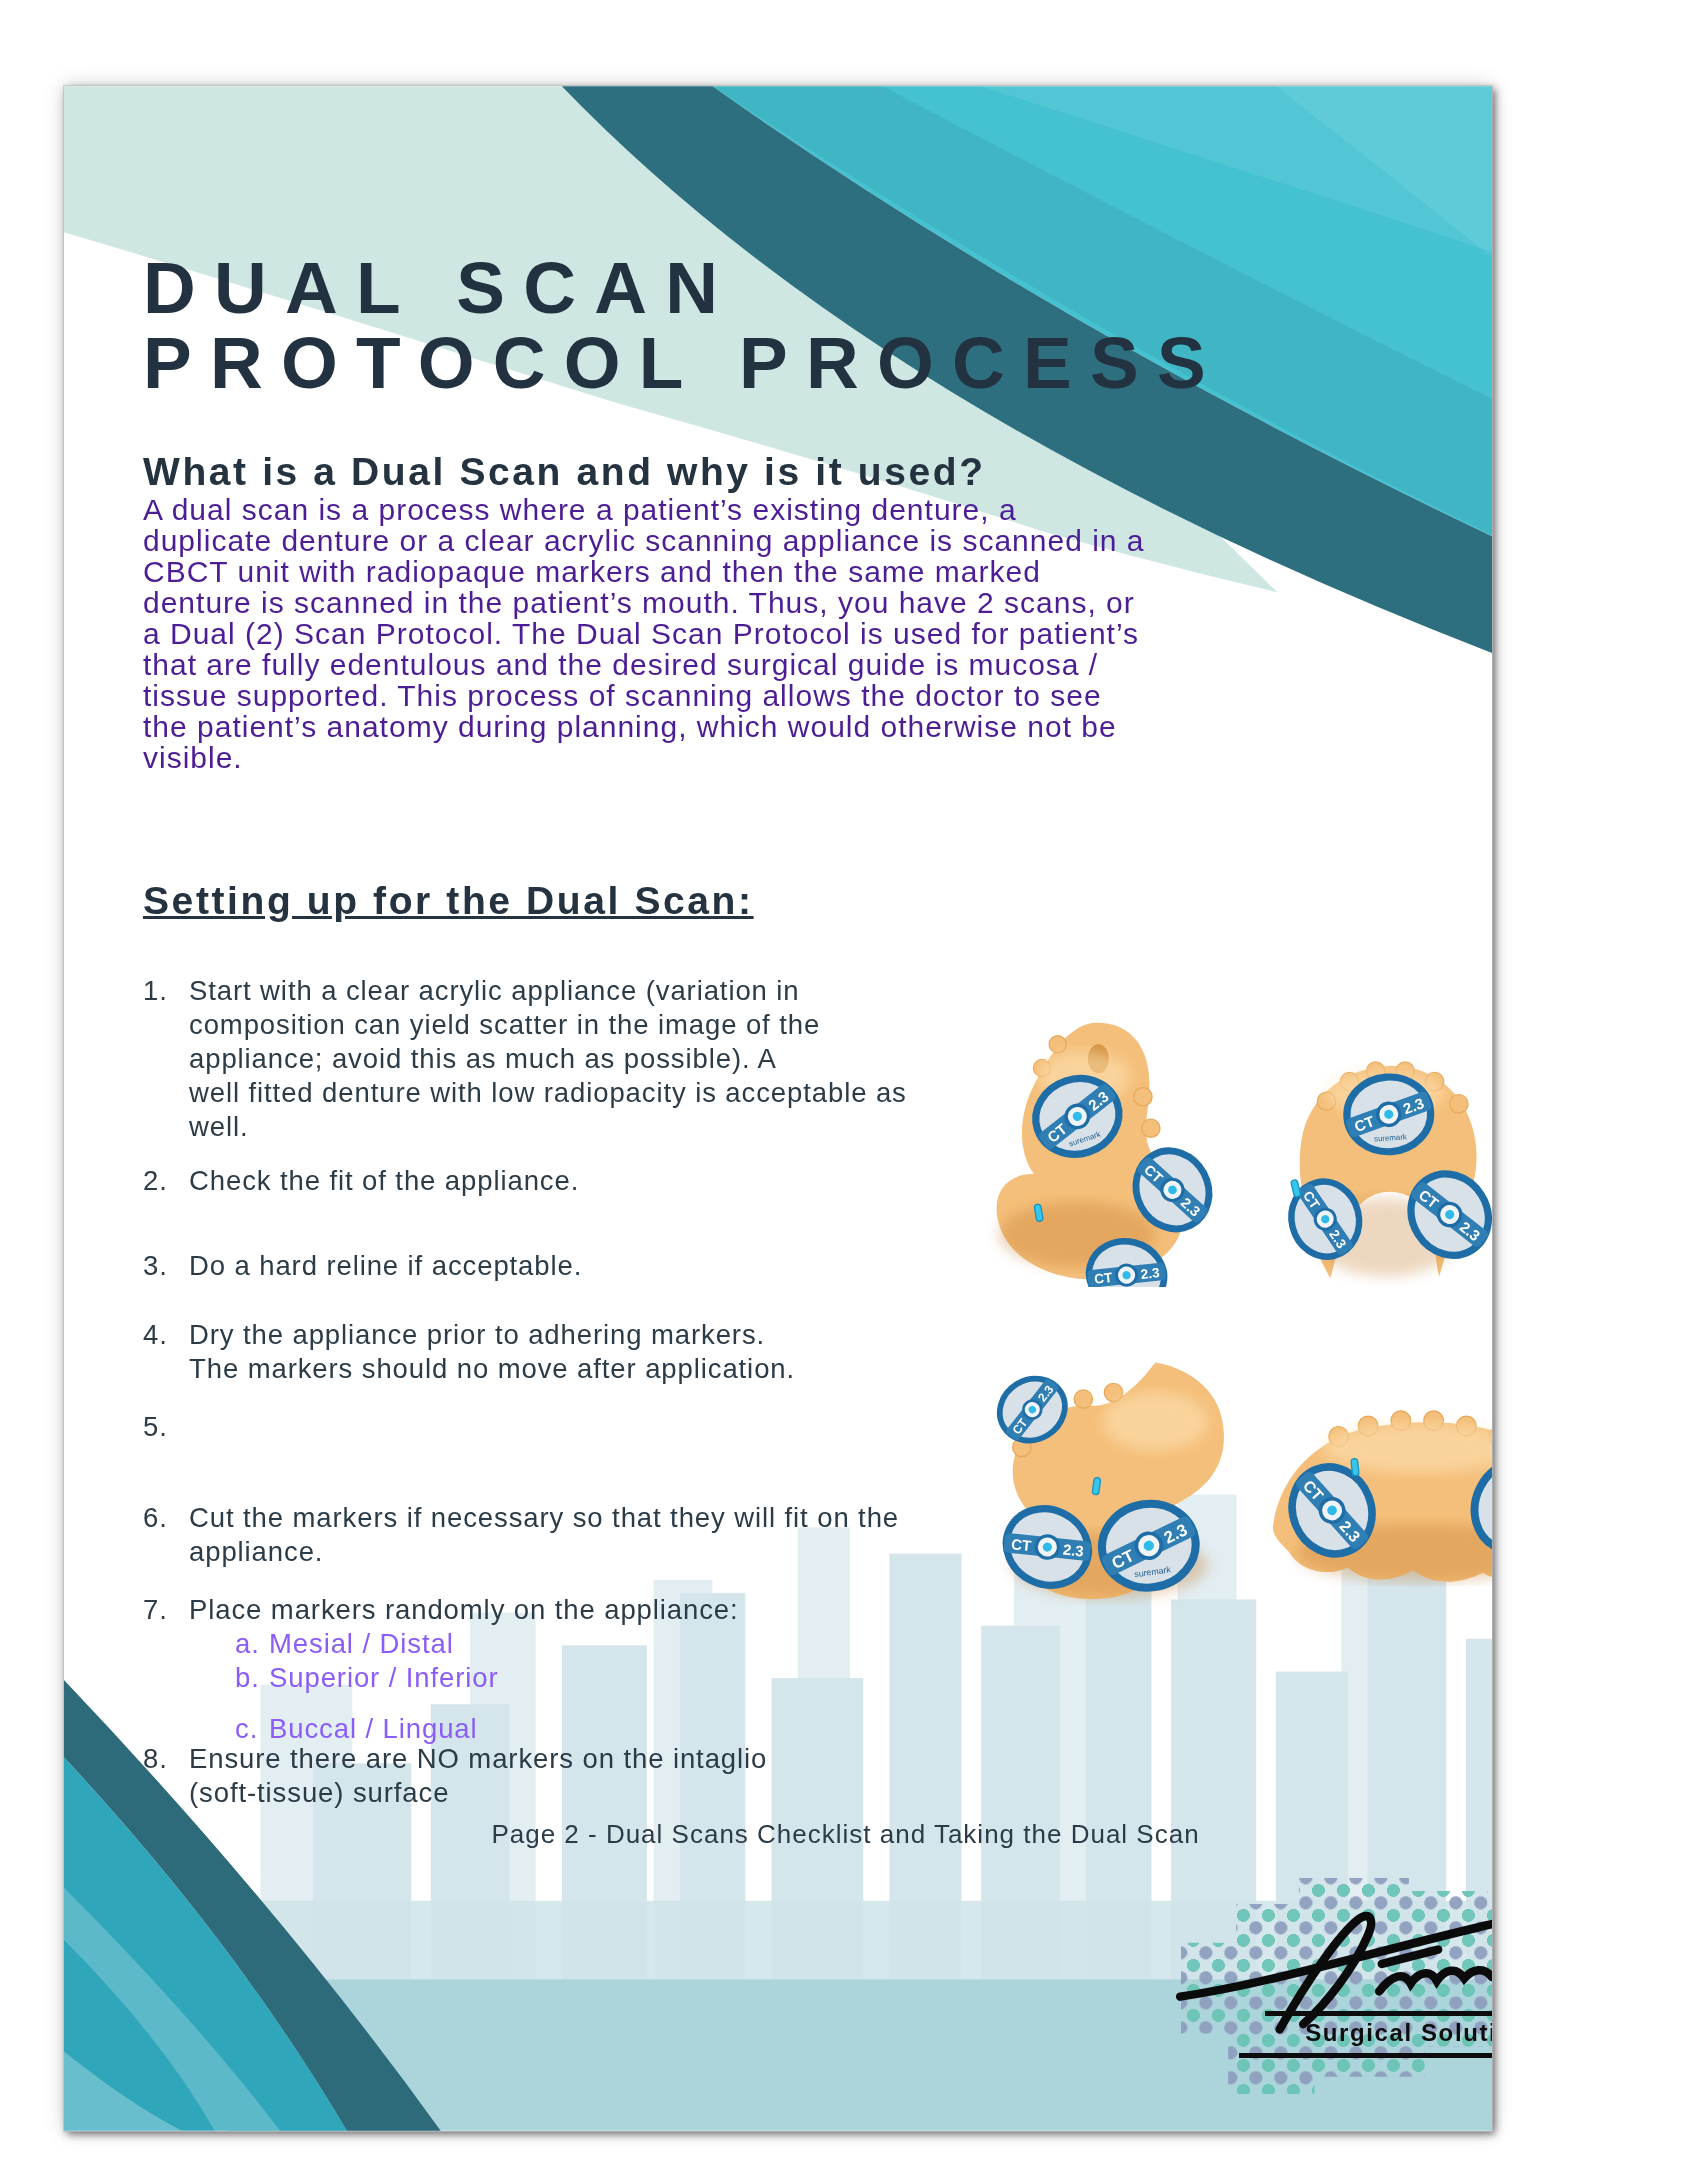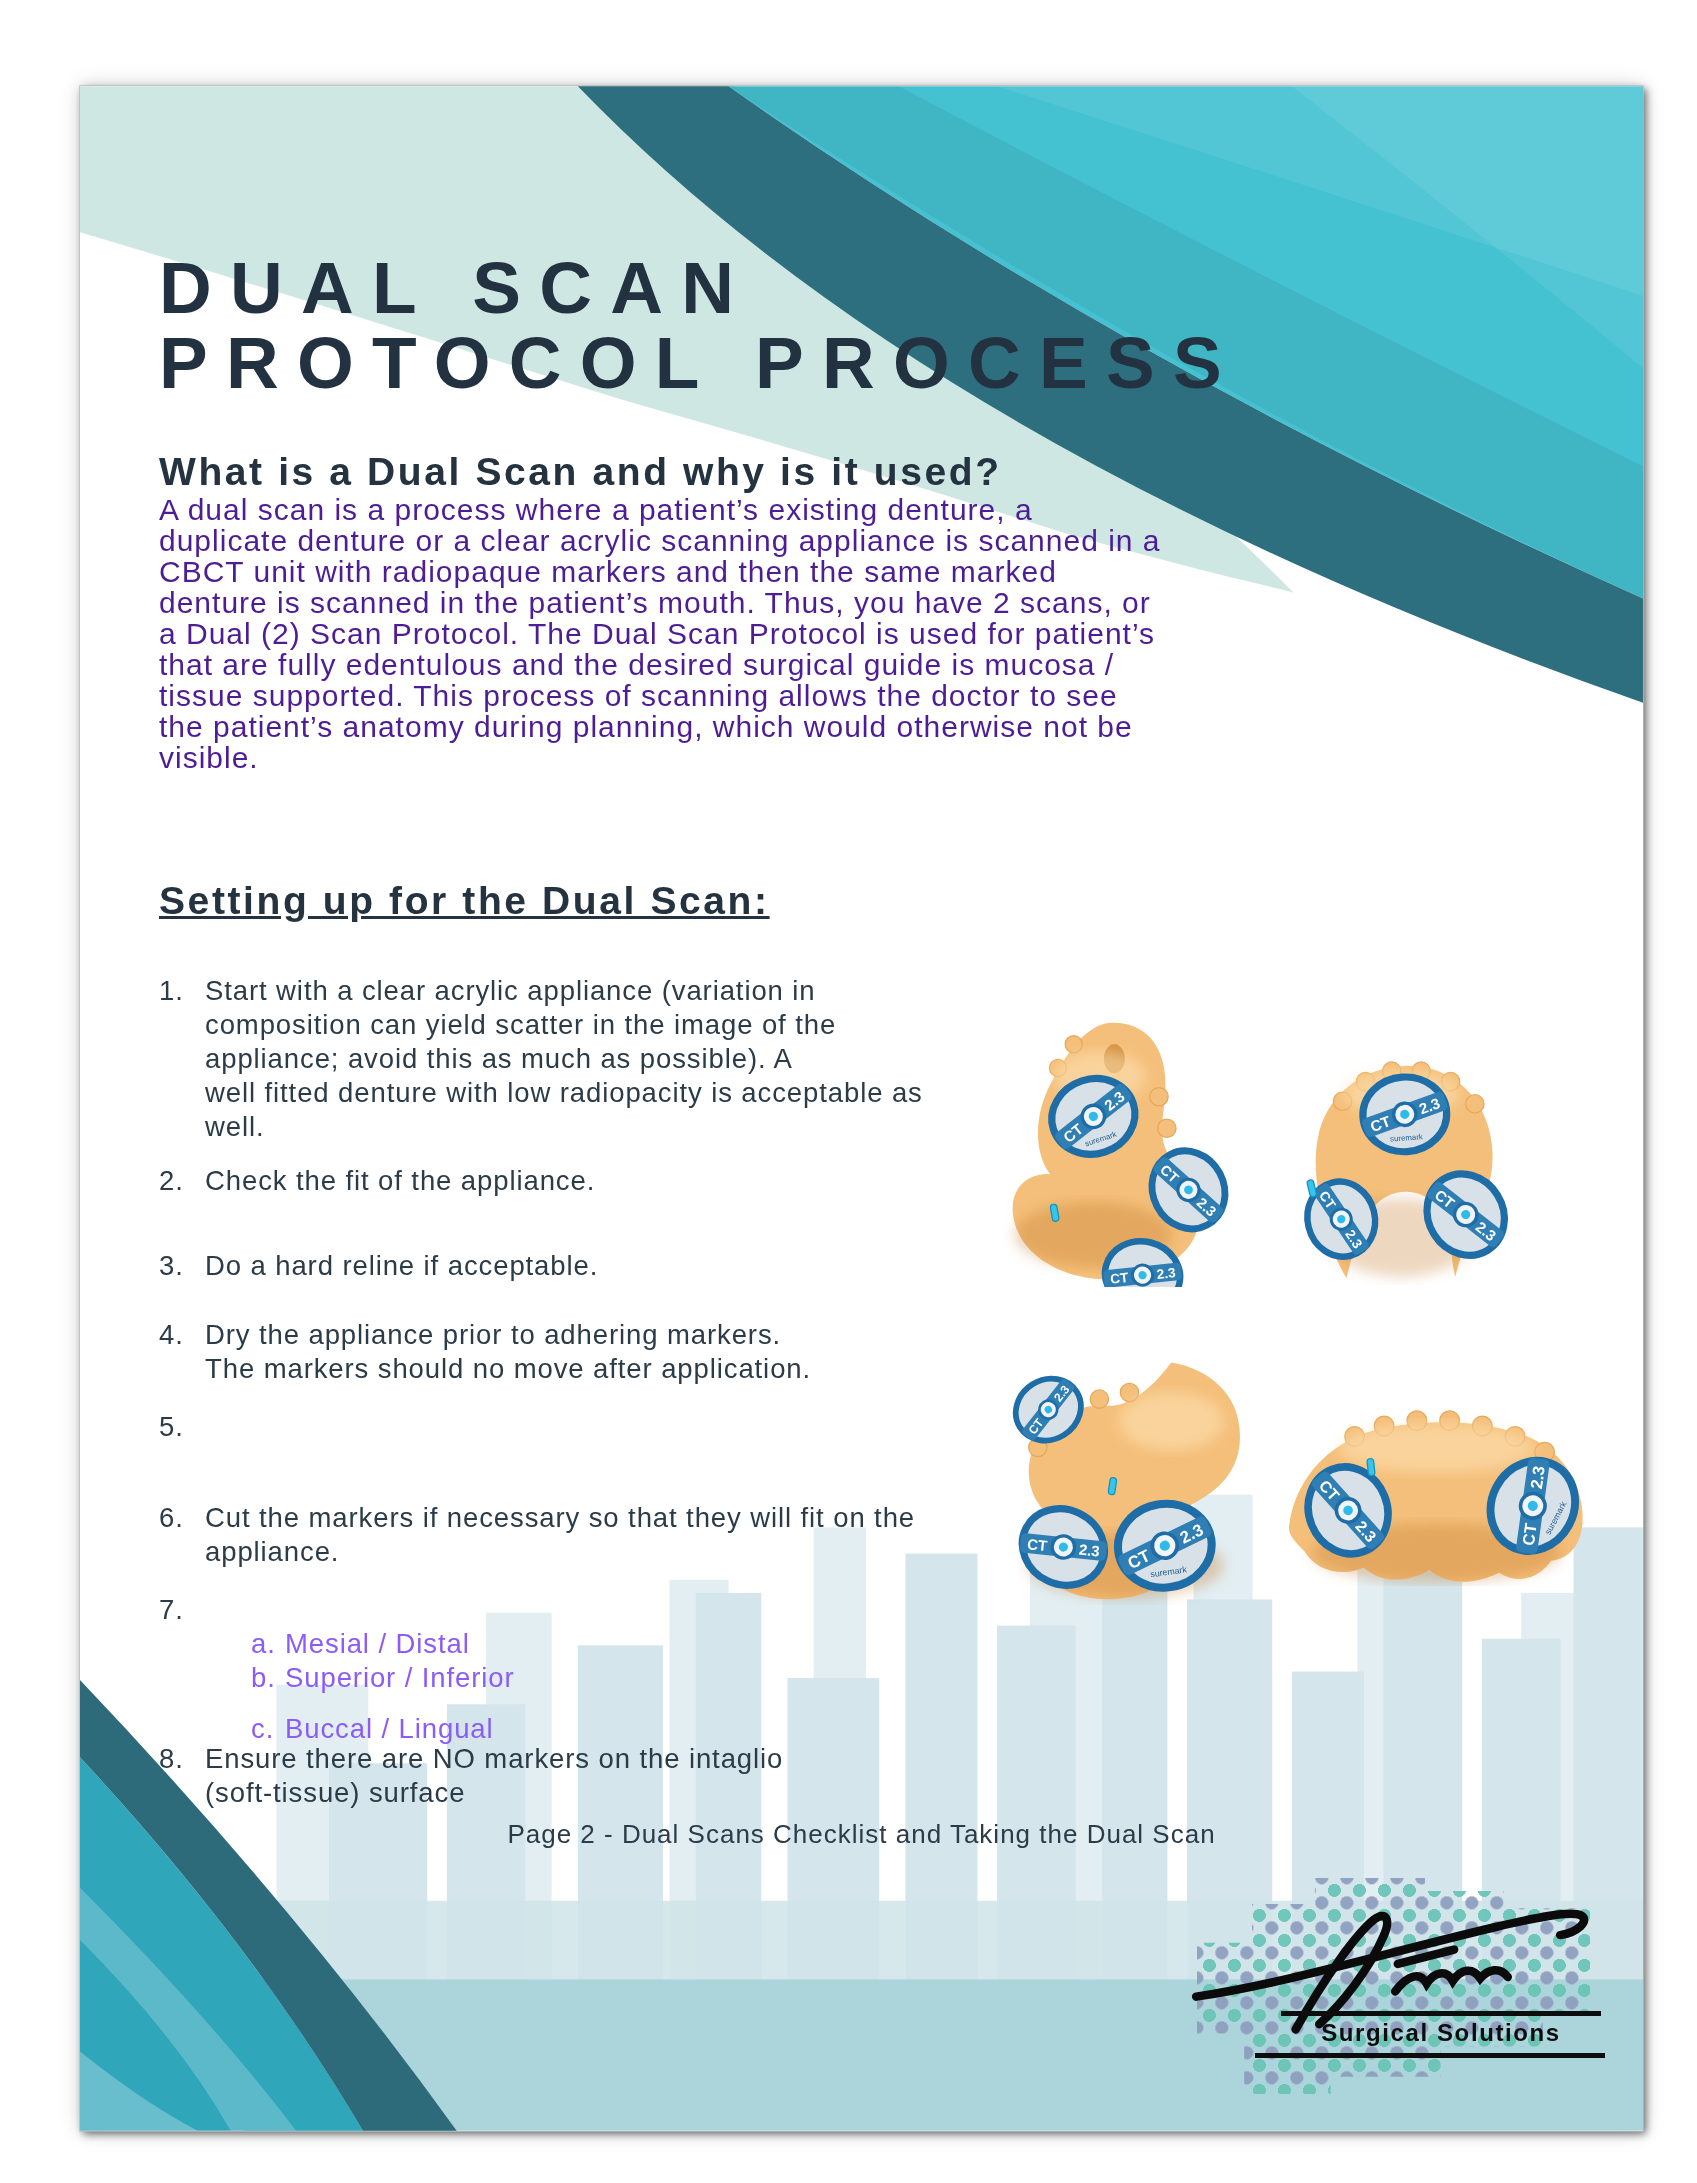--- a/index.html
+++ b/index.html
@@ -1,18 +1,18 @@
 <!DOCTYPE html>
 <html style="font-size:10.5px"><head>
 <meta charset="utf-8">
 <style>
   html,body{margin:0;padding:0;background:#ffffff;}
   body{width:1697px;height:2183px;position:relative;font-family:"Liberation Sans",sans-serif;}
   .page{
-    position:absolute;left:80px;top:86px;width:1563px;height:2045px;
+    position:absolute;left:64px;top:86px;width:1428px;height:2045px;
     background:#ffffff;overflow:hidden;
     box-shadow:0 0 0 0.7px #bdbdbd, 2.6px 3.3px 7.9px rgba(0,0,0,.55), 0 0 19.7px rgba(0,0,0,.18);
   }
   .decor{position:absolute;left:0;top:0;z-index:1;}
   .title{
     position:absolute;left:79px;top:164px;z-index:6;
     font-size:73px;line-height:75px;font-weight:700;letter-spacing:18.3px;
     color:#223240;white-space:pre-line;
   }
   .h-sec{
@@ -160,20 +160,21 @@
   <div class="li" style="top:1324px;">
     <span class="num">5.</span>
   </div>
   <div class="li" style="top:1415px;">
     <span class="num">6.</span>
     <span class="txt">Cut the markers if necessary so that they will fit on the
 appliance.</span>
   </div>
   <div class="li" style="top:1507px;">
     <span class="num">7.</span>
+    <span class="txt">Place markers randomly on the appliance:</span>
   </div>
   <div class="sub" style="top:1541px;">
     <span class="slt">a.</span><span>Mesial / Distal</span>
   </div>
   <div class="sub" style="top:1575px;">
     <span class="slt">b.</span><span>Superior / Inferior</span>
   </div>
   <div class="sub" style="top:1609px;margin-top:17px;">
     <span class="slt">c.</span><span>Buccal / Lingual</span>
   </div>

